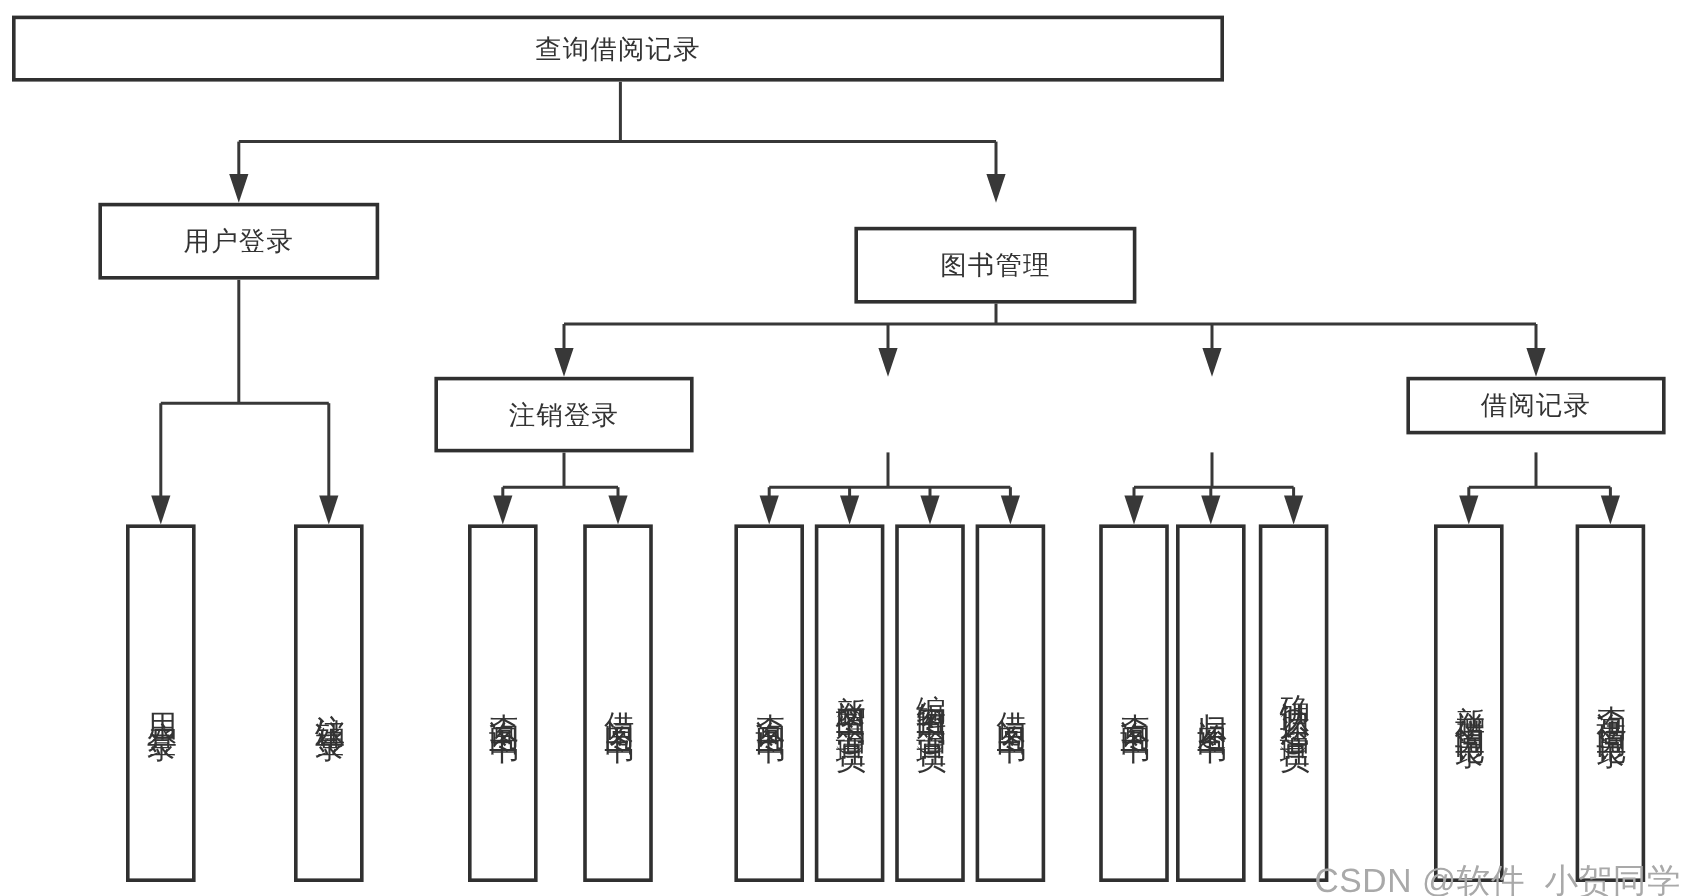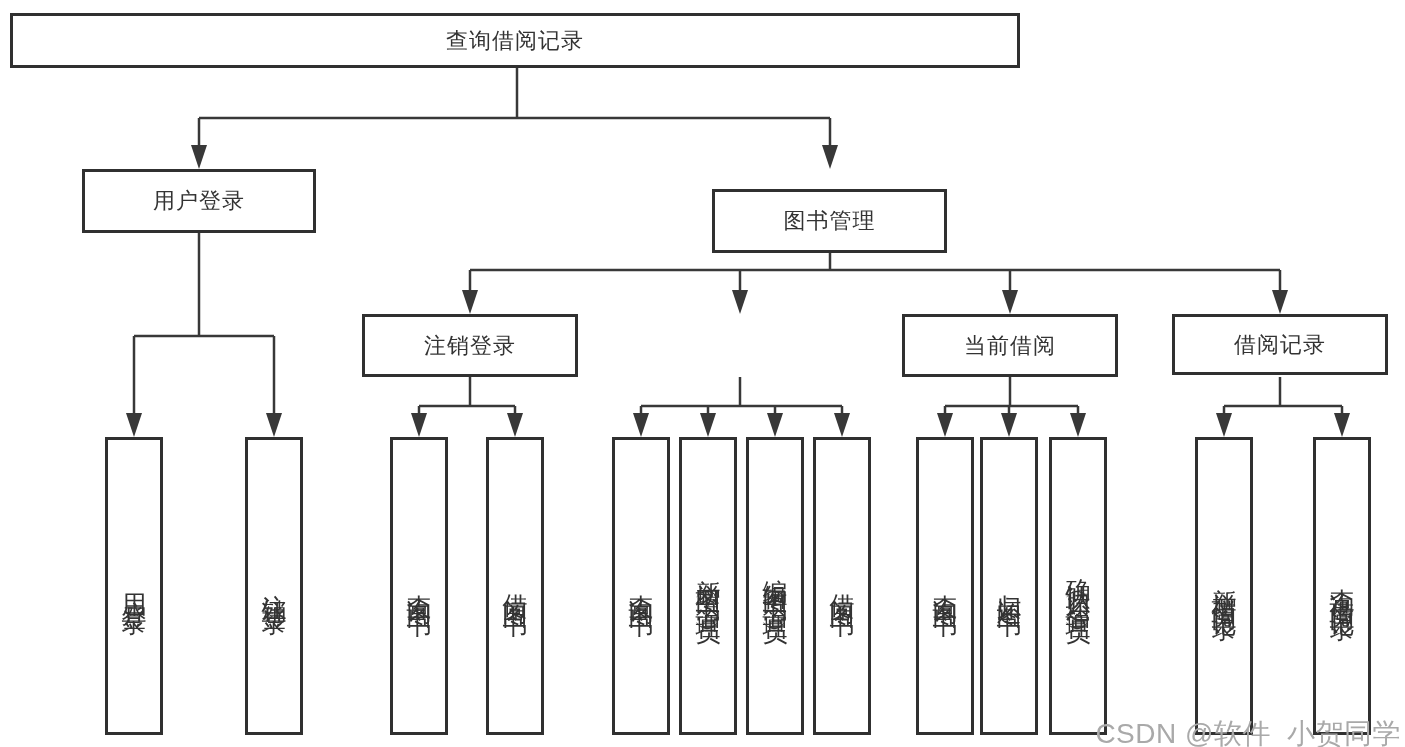--- a/index.html
+++ b/index.html
@@ -125,24 +125,21 @@
   <div class="node hnode" style="left:82px;top:169px;width:234px;height:64px;">
     <span>用户登录</span>
   </div>
   <div class="node hnode" style="left:712px;top:169px;width:235px;height:64px;margin-top:20px;">
     <span>图书管理</span>
   </div>
 
   <div class="node hnode" style="left:362px;top:314px;width:216px;height:63px;">
     <span>注销登录</span>
   </div>
-  <div class="node hnode" style="left:902px;top:314px;width:216px;height:63px;">
-    <span>当前借阅</span>
-  </div>
-  <div class="node hnode" style="left:1172px;top:314px;width:216px;height:61px;">
+  <div class="node hnode" style="left:1172px;top:314px;width:216px;height:48px;">
     <span>借阅记录</span>
   </div>
 
   <div class="node vbox" style="left:105px;top:437px;width:58px;height:298px;">
     <span class="vtext">用户登录</span>
   </div>
   <div class="node vbox" style="left:245px;top:437px;width:58px;height:298px;">
     <span class="vtext">注销登录</span>
   </div>
 

